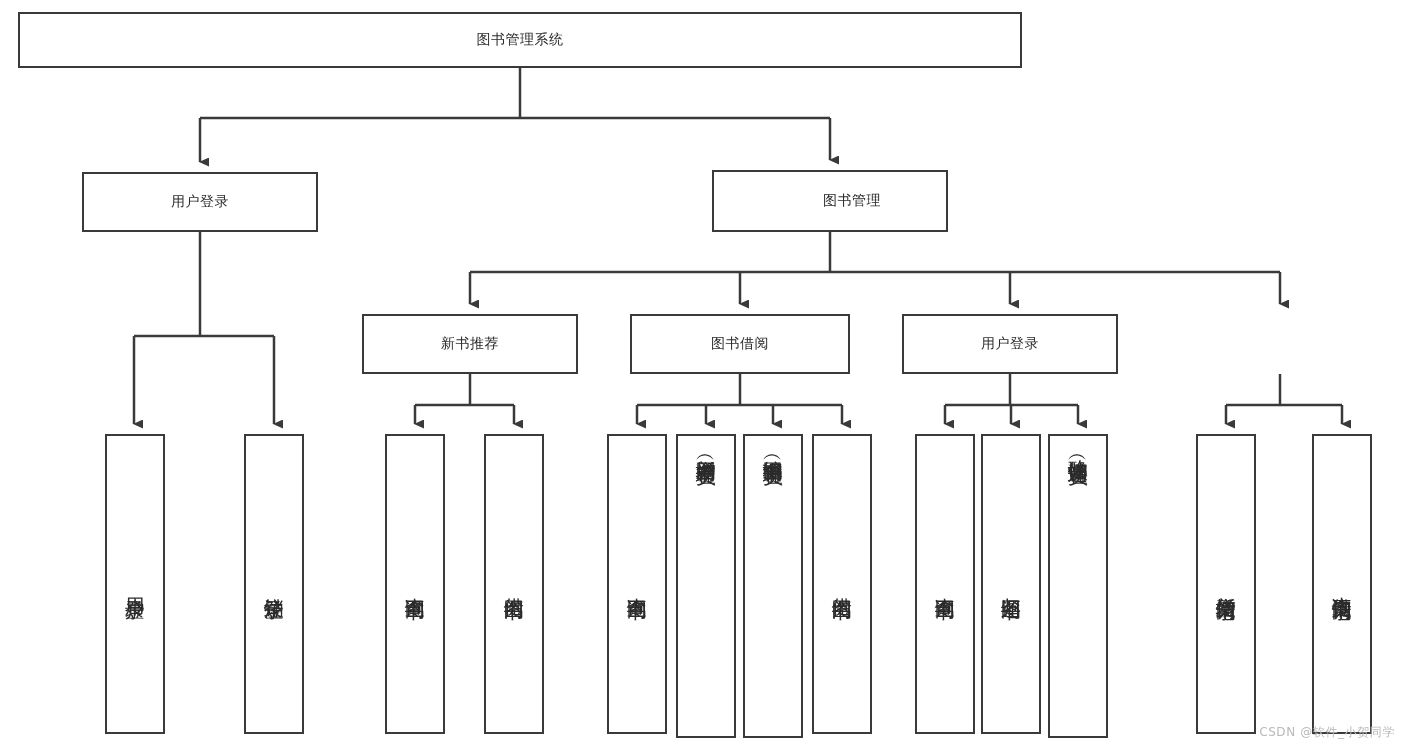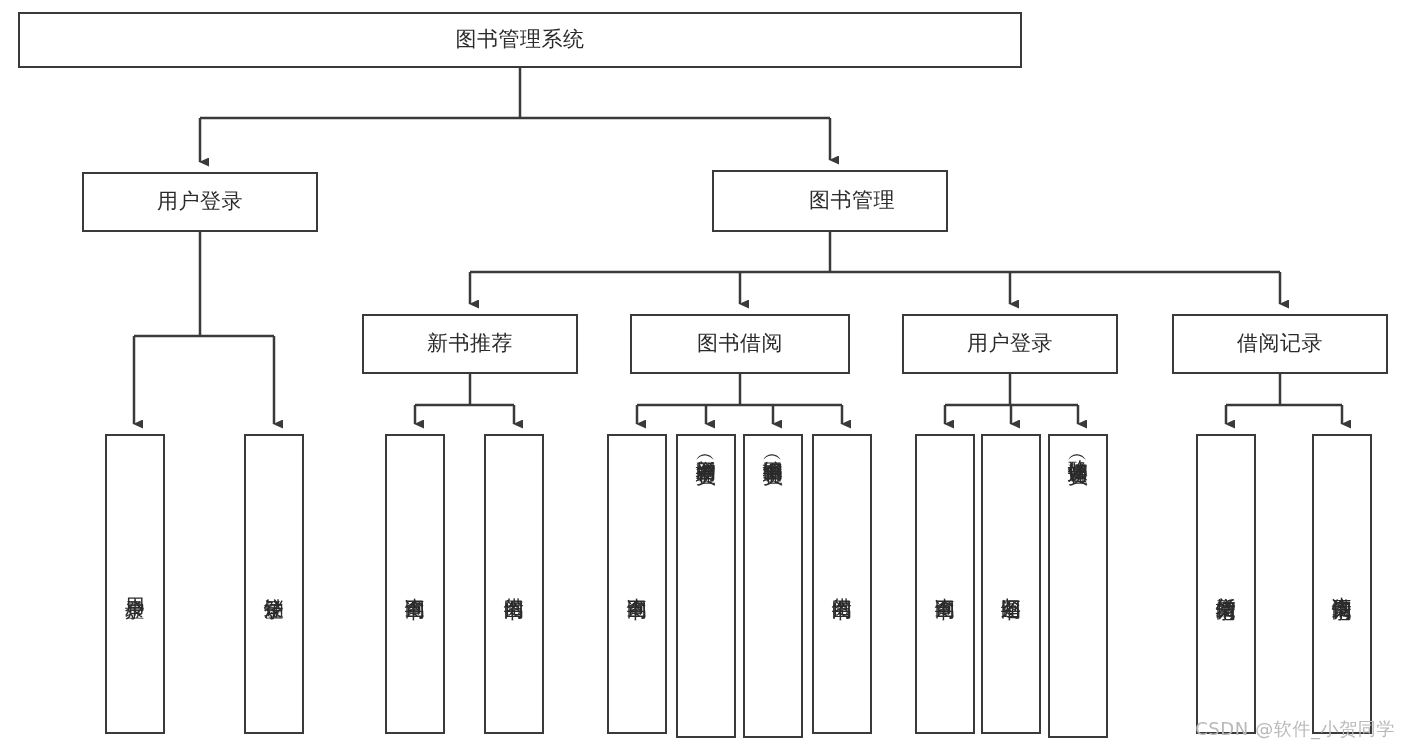--- a/index.html
+++ b/index.html
@@ -29,21 +29,21 @@
     position: absolute;
     box-sizing: border-box;
     background: #ffffff;
     border: 2.5px solid #3a3a3a;
     display: flex;
     align-items: center;
     justify-content: center;
     overflow: hidden;
   }
   .node-label-h {
-    font-size: 21px;
+    font-size: 14px;
     color: #2b2b2b;
     line-height: 1.1;
     letter-spacing: 0.5px;
     white-space: nowrap;
     font-family: "DejaVu Sans", "Liberation Sans", sans-serif;
   }
   .node-label-v {
     font-size: 20px;
     color: #2b2b2b;
     writing-mode: vertical-rl;
@@ -59,21 +59,21 @@
     padding-top: 8px;
   }
   .leaf-box.center-v {
     align-items: center;
     padding-top: 0;
   }
   .watermark {
     position: absolute;
     right: 10px;
     bottom: 6px;
-    font-size: 18px;
+    font-size: 12px;
     color: #b9b9b9;
     letter-spacing: 0.6px;
     white-space: nowrap;
     font-family: "DejaVu Sans", "Liberation Sans", sans-serif;
     pointer-events: none;
   }
 </style>
 </head>
 <body>
 
@@ -142,23 +142,20 @@
 
   <div class="node-box" style="left:630px; top:314px; width:220px; height:60px;">
     <span class="node-label-h">图书借阅</span>
   </div>
   <div class="node-box" style="left:362px; top:314px; width:216px; height:60px;">
     <span class="node-label-h">新书推荐</span>
   </div>
   <div class="node-box" style="left:902px; top:314px; width:216px; height:60px;">
     <span class="node-label-h">用户登录</span>
   </div>
-  <div class="node-box" style="left:1172px; top:314px; width:216px; height:60px;">
-    <span class="node-label-h">借阅记录</span>
-  </div>
 
   <div class="node-box leaf-box center-v" style="left:105px; top:434px; width:60px; height:300px;">
     <span class="node-label-v">用户登录</span>
   </div>
   <div class="node-box leaf-box center-v" style="left:244px; top:434px; width:60px; height:300px;">
     <span class="node-label-v">注销登录</span>
   </div>
 
   <div class="node-box leaf-box center-v" style="left:385px; top:434px; width:60px; height:300px;">
     <span class="node-label-v">查询图书</span>

